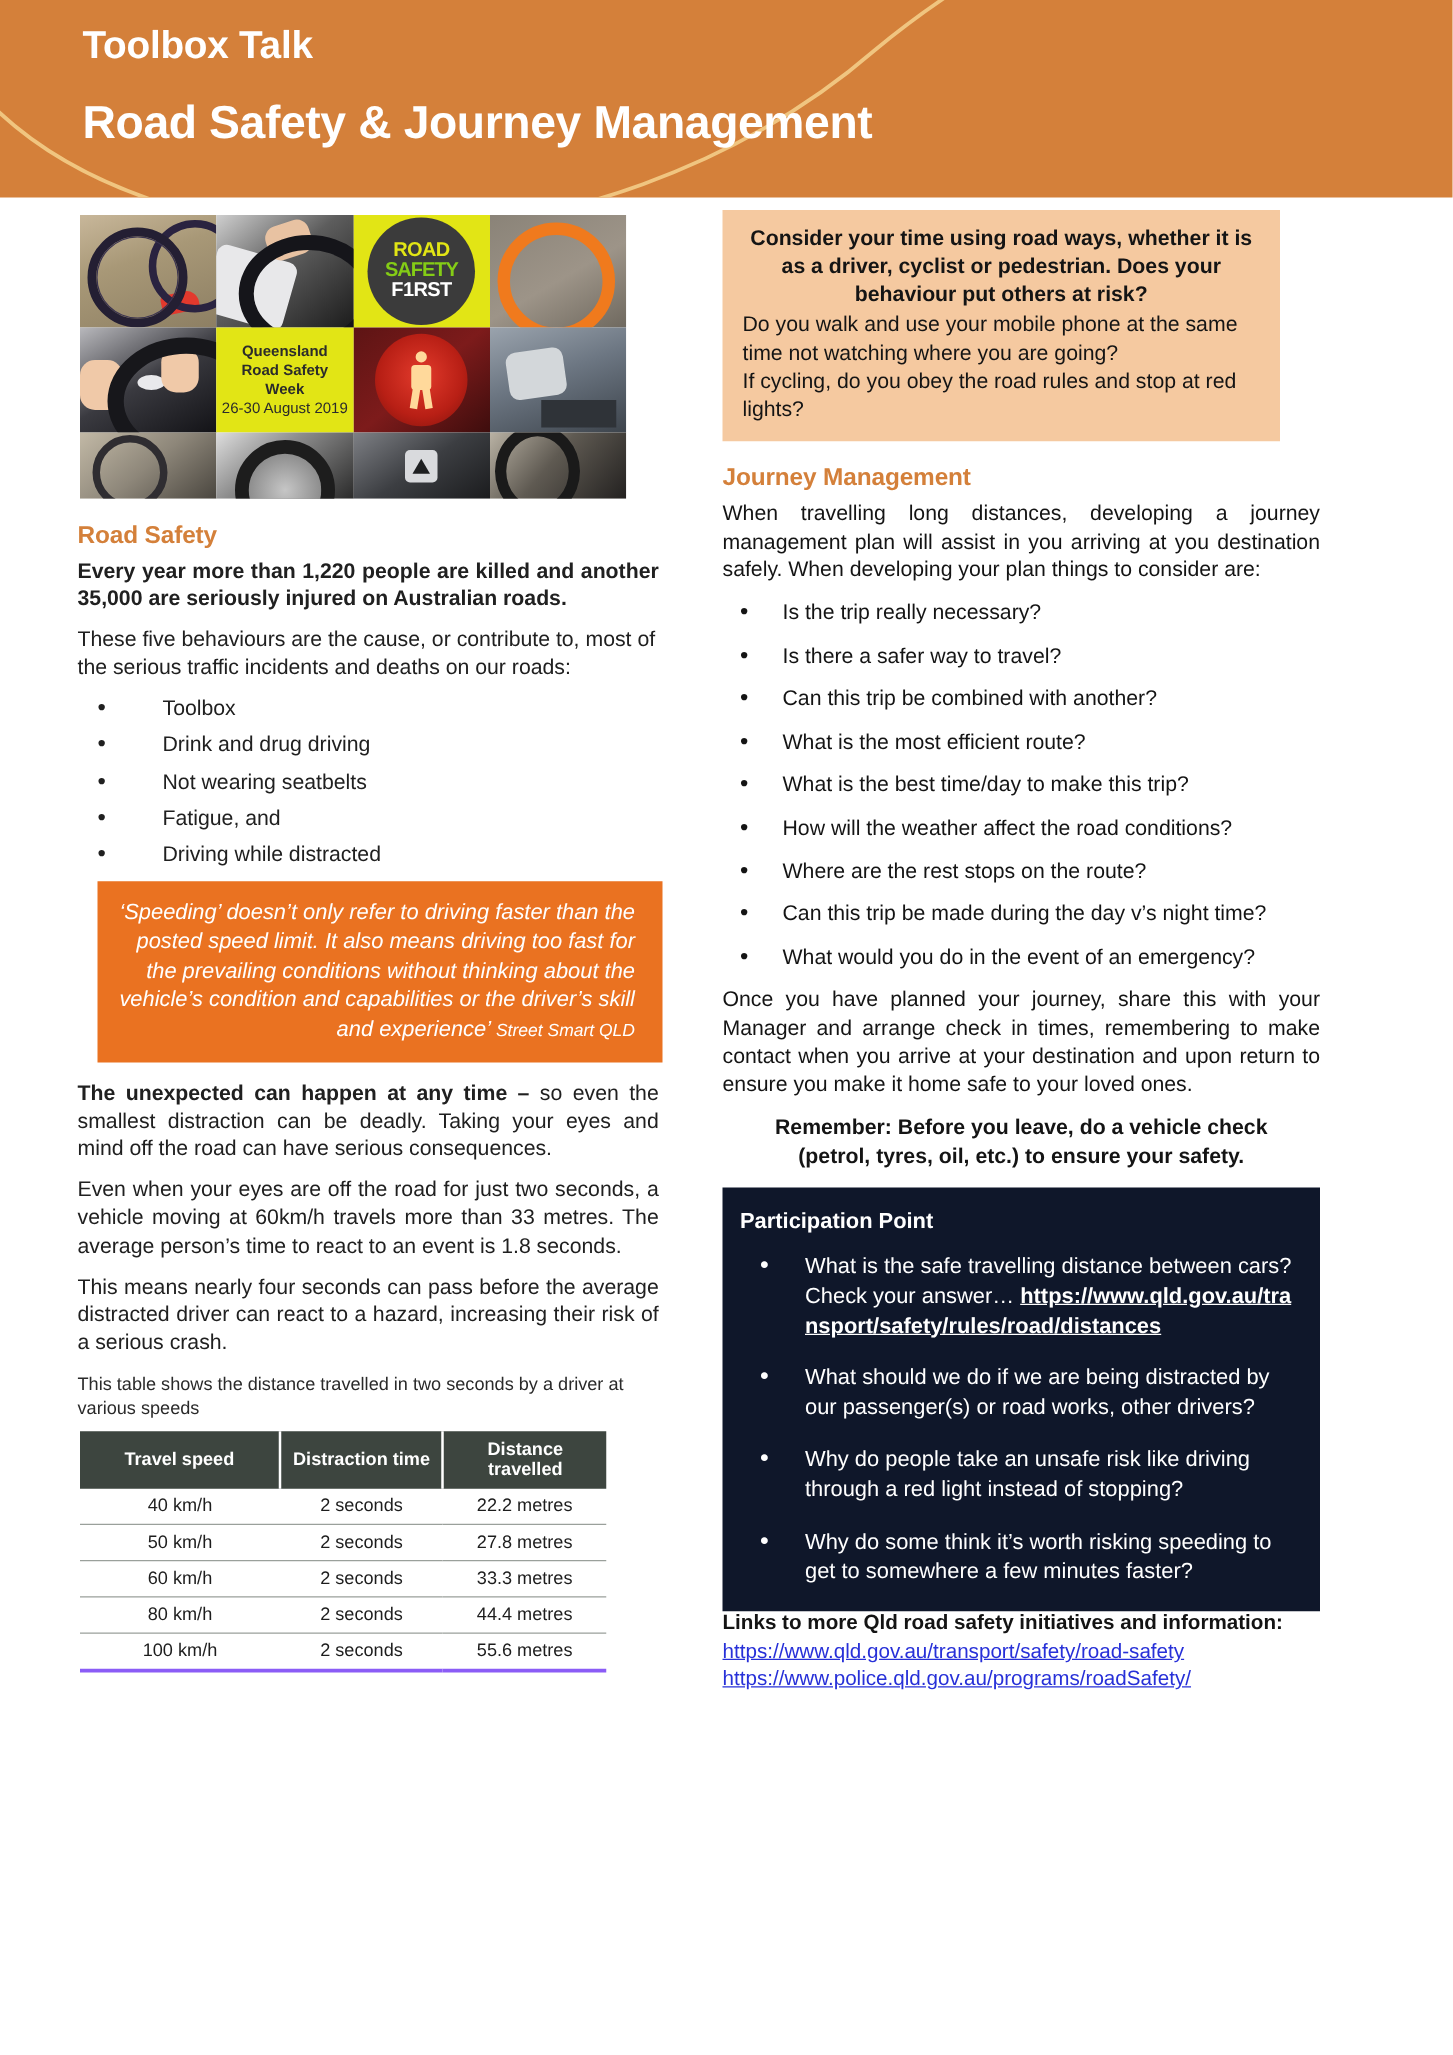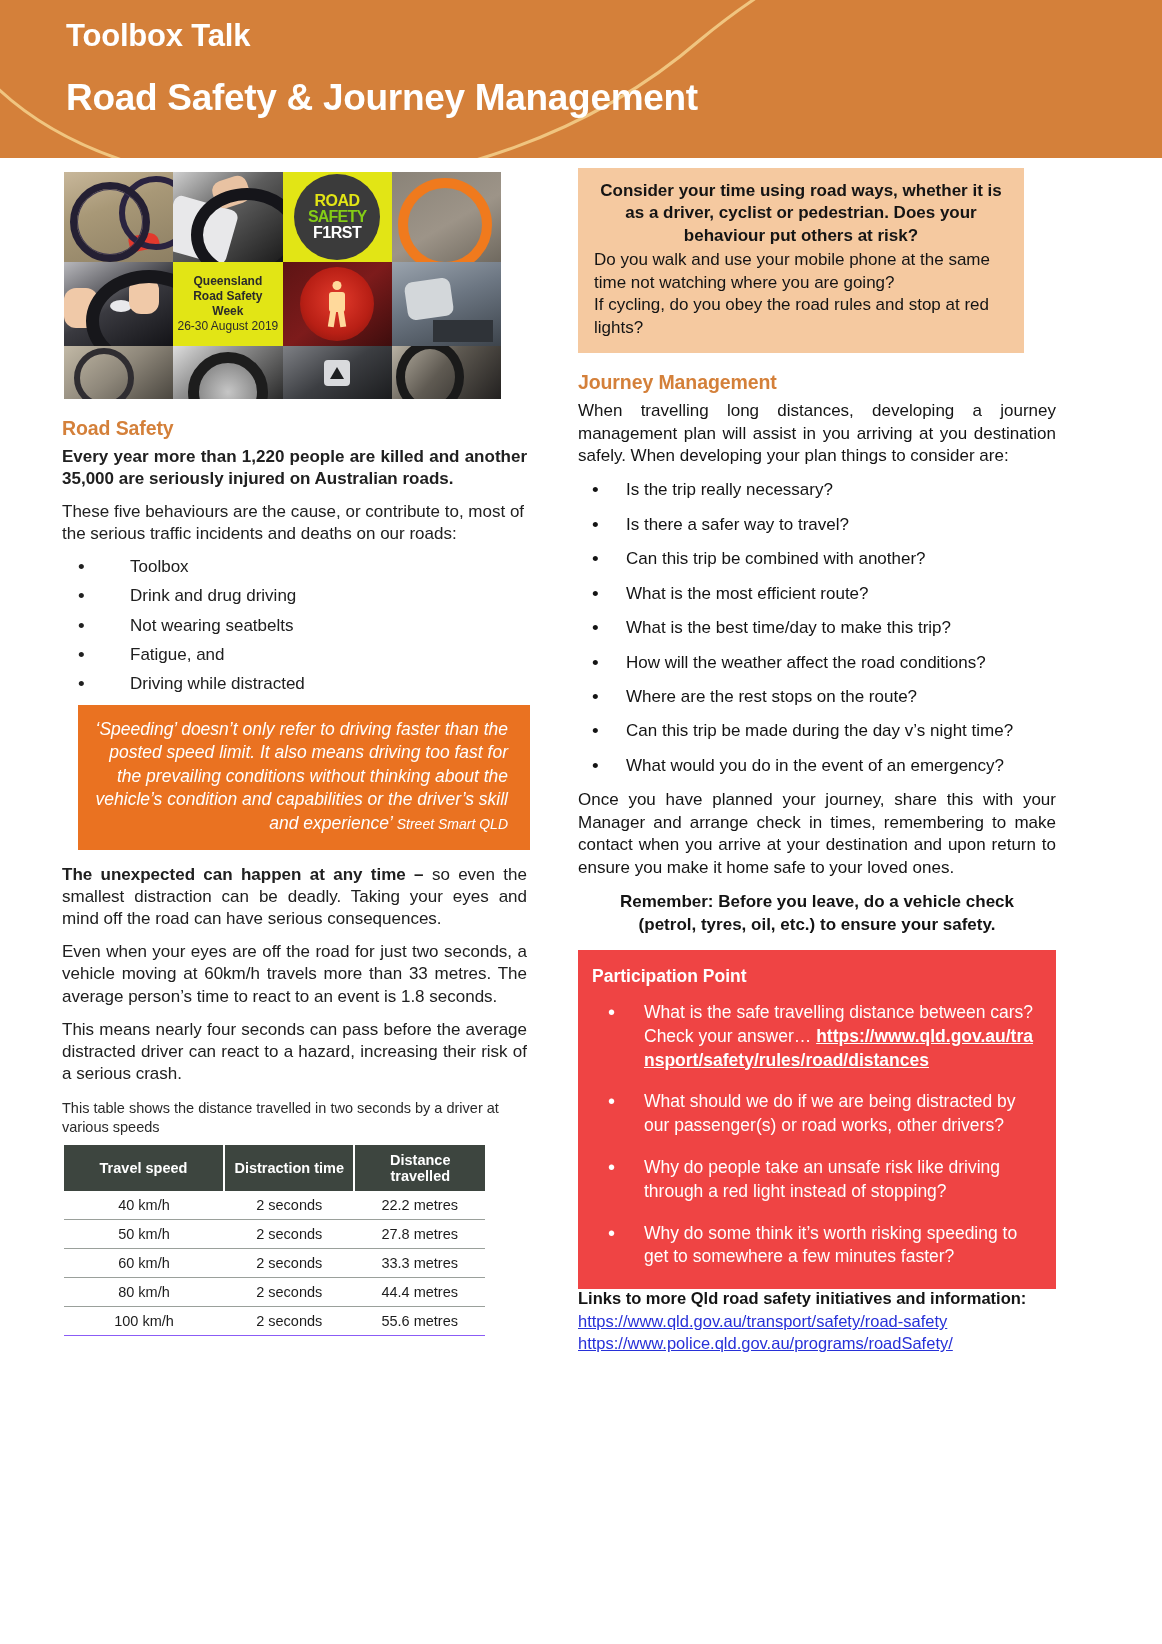--- a/index.html
+++ b/index.html
@@ -288,21 +288,21 @@
     border-right: 2px solid #ffffff;
     font-size: 14.5px;
   }
   table.dist thead th:last-child { border-right: none; }
   table.dist tbody td {
     padding: 6px 4px;
     text-align: center;
     color: #1d1d1d;
     border-bottom: 1px solid #9aa09b;
   }
-  table.dist tbody tr:last-child td { border-bottom: 1px solid #8b5cf6; }
+  table.dist tbody tr:last-child td { border-bottom: 3px solid #8b5cf6; }
   table.dist tbody tr:first-child td { border-top: none; }
   table.dist col.c1 { width: 38%; }
   table.dist col.c2 { width: 31%; }
   table.dist col.c3 { width: 31%; }
 
   
   .peach-box {
     background: #f5c9a0;
     padding: 12px 16px 14px 16px;
     width: 446px;
@@ -357,21 +357,21 @@
     font-size: 17px;
     line-height: 1.32;
     text-align: center;
     margin: 12px 0 14px 0;
     padding: 0 22px;
     color: #141414;
   }
 
   
   .pp-box {
-    background: #ef4444;
+    background: #0f172a;
     color: #ffffff;
     padding: 16px 18px 18px 14px;
     width: 478px;
     box-sizing: border-box;
   }
   .pp-title {
     font-weight: bold;
     font-size: 17.5px;
     margin: 0 0 14px 0;
   }

